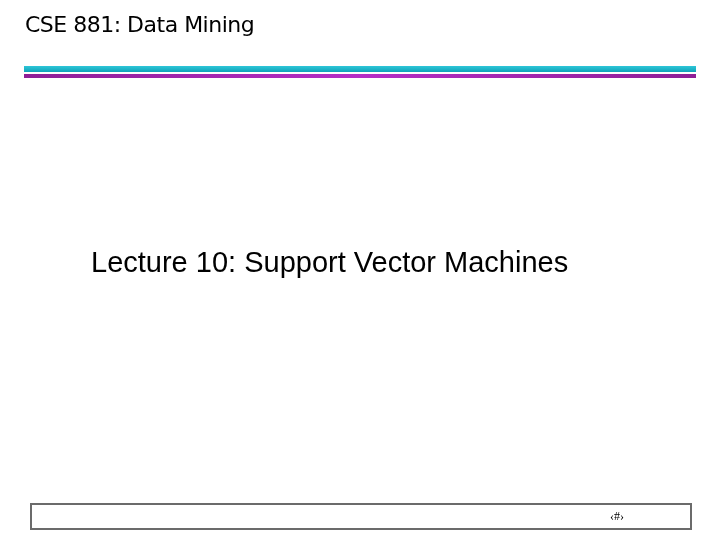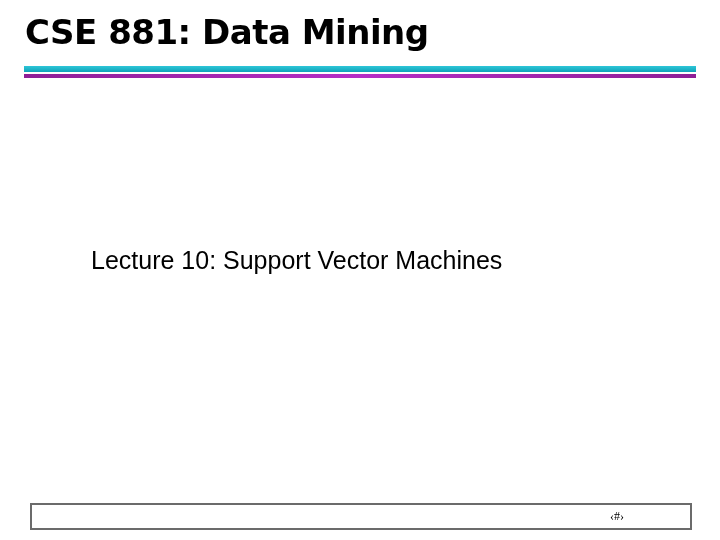--- a/index.html
+++ b/index.html
@@ -1,24 +1,24 @@
 <!DOCTYPE html>
 <html><head>
 <meta charset="utf-8">
 <style>
   html, body { margin:0; padding:0; }
   body { width:720px; height:540px; background:#ffffff; position:relative; overflow:hidden;
          font-family:"Liberation Sans", sans-serif; }
   .title { position:absolute; left:25px; top:12px; font-family:"DejaVu Sans", sans-serif;
-           font-weight:bold; font-size:34px; color:#000; letter-spacing:-0.5px; white-space:nowrap; }
+           font-weight:normal; font-size:22px; color:#000; letter-spacing:-0.5px; white-space:nowrap; }
   .rule-cyan { position:absolute; left:24px; top:66px; width:672px; height:6px;
                background:linear-gradient(to bottom,#2ec6d8,#0fa3b8); }
   .rule-magenta { position:absolute; left:24px; top:74px; width:672px; height:4px;
                   background:linear-gradient(to right,#8e1f96,#b62ec6,#8e1f96); }
-  .subtitle { position:absolute; left:91px; top:246px; font-size:25px; color:#000; white-space:nowrap; }
+  .subtitle { position:absolute; left:91px; top:246px; font-size:29px; color:#000; white-space:nowrap; }
   .footer { position:absolute; left:30px; top:503px; width:658px; height:23px;
             border:2px solid #6b6b6b; box-sizing:content-box; }
   .slide-num { position:absolute; left:578px; top:4px; font-family:"Liberation Serif", serif;
                font-size:12px; color:#000; }
 </style>
 </head>
 <body>
 
 <div>
   <div class="title">CSE 881: Data Mining</div>

